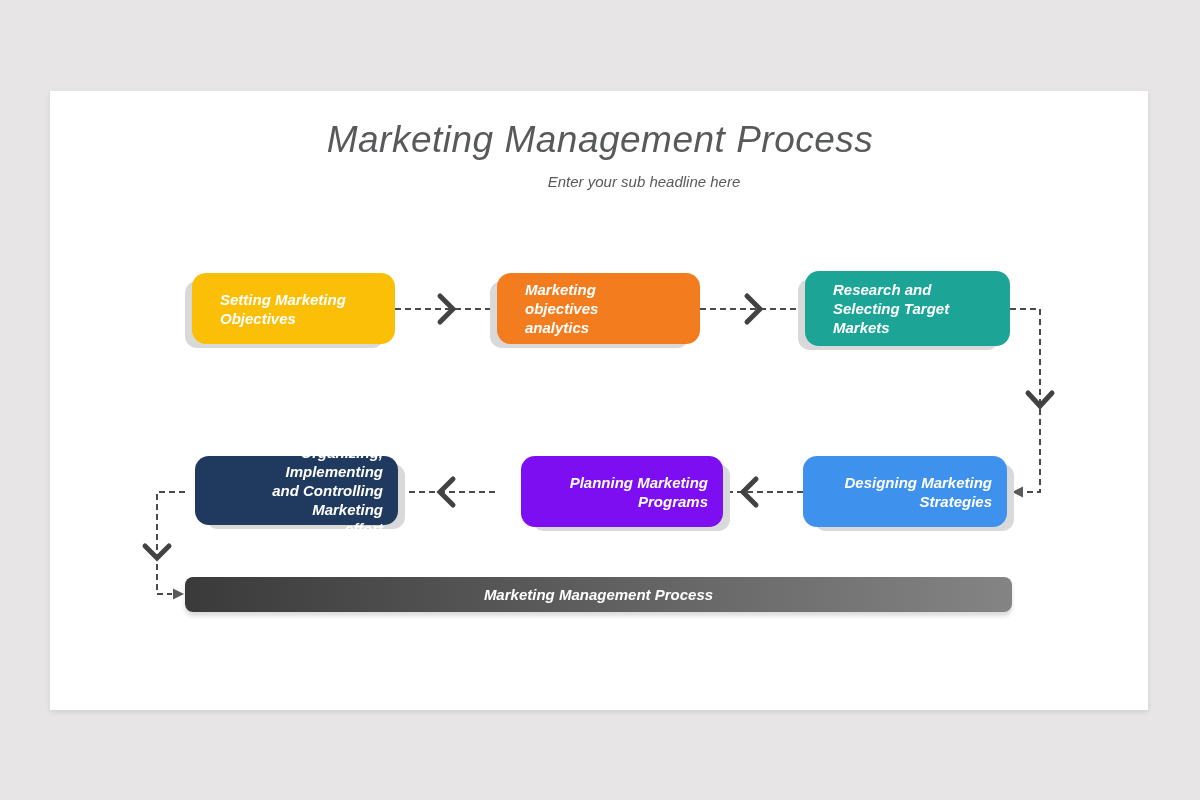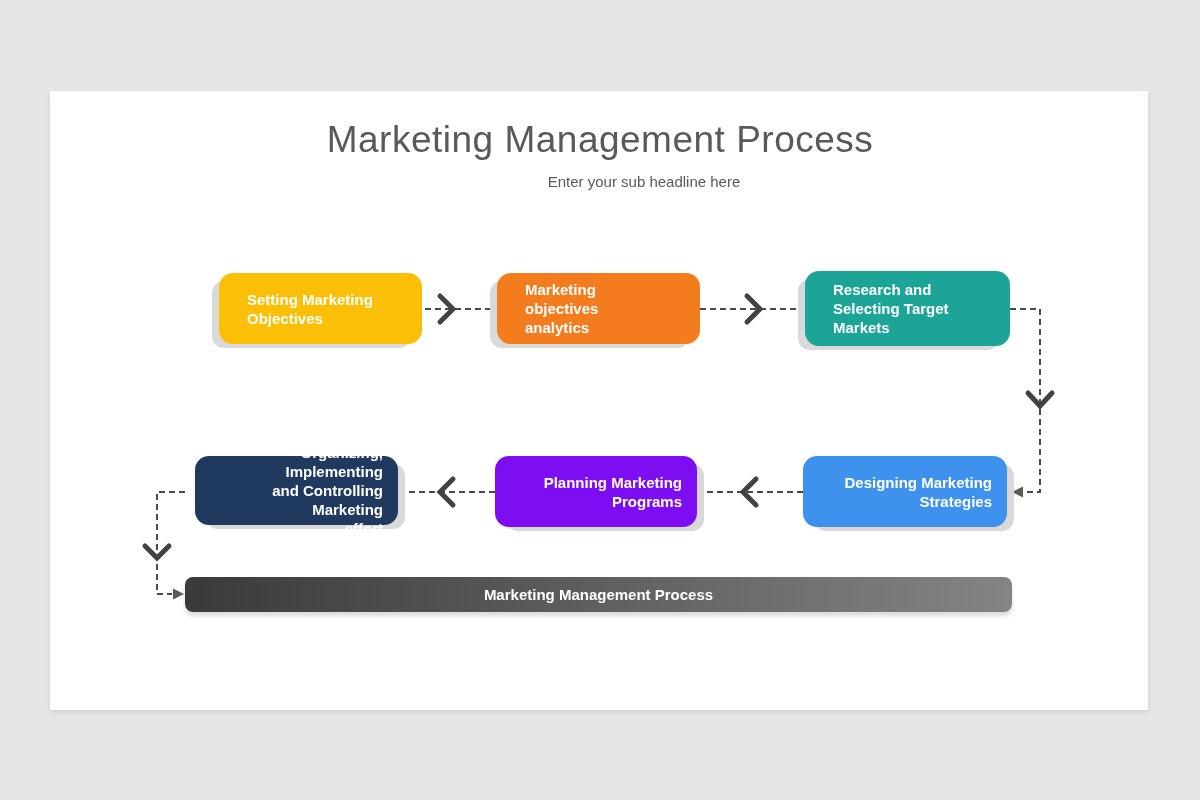--- a/index.html
+++ b/index.html
@@ -3,21 +3,21 @@
 <meta charset="utf-8">
 <style>
   html, body { margin: 0; padding: 0; }
   body {
     width: 1200px; height: 800px;
     background: #e7e5e6;
     font-family: "Liberation Sans", "DejaVu Sans", sans-serif;
     position: relative;
     overflow: hidden;
   }
-  .stage { position: absolute; left: 0; top: 0; width: 1200px; height: 800px; }
+  .stage { position: absolute; left: 0; top: 0; width: 1200px; height: 800px; font-style: italic; }
 
   .slide {
     position: absolute; left: 50px; top: 91px;
     width: 1098px; height: 619px;
     background: #ffffff;
     box-shadow: 0 2px 5px rgba(0,0,0,0.10);
   }
 
   .title {
     position: absolute; left: 0; top: 118px; width: 1200px;
@@ -45,21 +45,21 @@
   .node.shadow-left  { box-shadow: -9px 6px 0 -2px #d9d9d9; }
   .node.shadow-right { box-shadow:  9px 6px 0 -2px #d9d9d9; }
   .node .label { width: 100%; }
   .align-left  { text-align: left;  padding: 0 34px 0 28px; }
   .align-right { text-align: right; padding: 0 15px 0 20px; }
 
   .n0 { left: 192px; top: 273px; width: 203px; height: 71px; }
   .n1 { left: 497px; top: 273px; width: 203px; height: 71px; }
   .n2 { left: 805px; top: 271px; width: 205px; height: 75px; }
   .n3 { left: 803px; top: 456px; width: 204px; height: 71px; }
-  .n4 { left: 495px; top: 456px; width: 202px; height: 71px; justify-content: flex-end; }
+  .n4 { left: 521px; top: 456px; width: 202px; height: 71px; justify-content: flex-end; }
   .n5 { left: 195px; top: 456px; width: 203px; height: 69px; }
 
   .footer-bar {
     position: absolute; left: 185px; top: 577px;
     width: 827px; height: 35px;
     border-radius: 8px;
     display: flex; align-items: center; justify-content: center;
     color: #ffffff; font-size: 15px; font-weight: 700;
     box-shadow: 0 4px 4px rgba(0,0,0,0.14);
   }
@@ -98,21 +98,21 @@
     <polyline class="chev" points="756,479 743,492 756,505"></polyline>
 
     <path class="dash" d="M495 492 H398"></path>
     <polyline class="chev" points="453,479 440,492 453,505"></polyline>
 
     <path class="dash" d="M185 492 H157 V594 H172"></path>
     <polyline class="chev" points="145,546 157,558 169,546"></polyline>
     <polygon class="tri" points="184,594 173,588.5 173,599.5"></polygon>
   </svg>
 
-  <div class="node n0 align-left shadow-left" style="background-color: rgb(252, 191, 7); margin-left: 27px;">
+  <div class="node n0 align-left shadow-left" style="background-color: rgb(252, 191, 7);">
     <div class="label">Setting Marketing
 Objectives</div>
   </div>
   <div class="node n1 align-left shadow-left" style="background-color: rgb(243, 125, 30); align-items: center;">
     <div class="label">Marketing objectives
 analytics</div>
   </div>
   <div class="node n2 align-left shadow-left" style="background-color: rgb(28, 165, 151);">
     <div class="label">Research and
 Selecting Target

